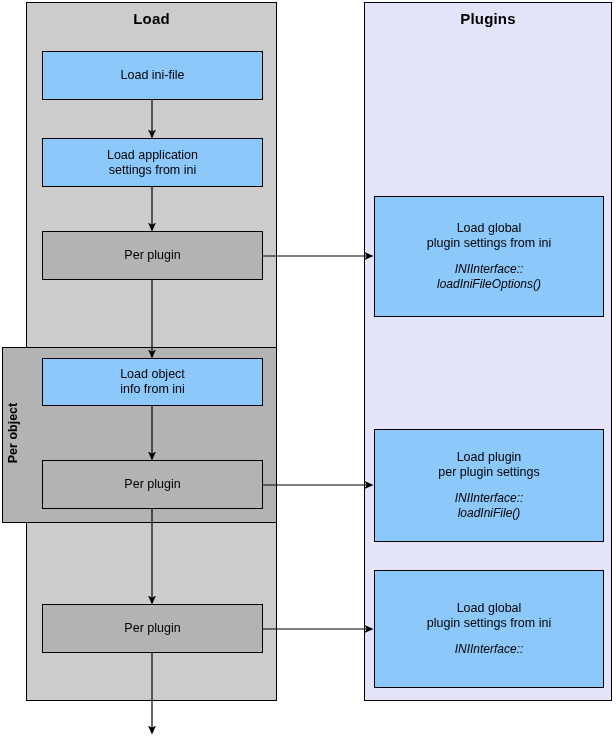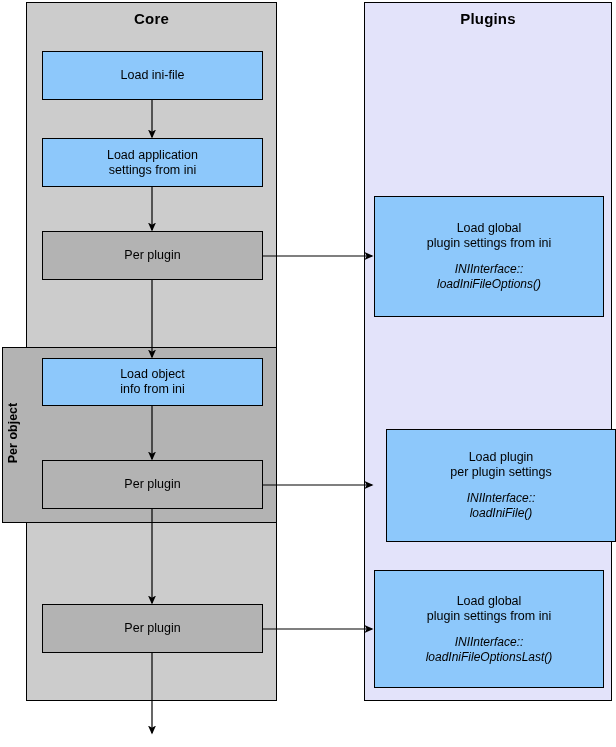--- a/index.html
+++ b/index.html
@@ -92,21 +92,21 @@
     height: 747px;
     pointer-events: none;
   }
 </style>
 </head>
 <body>
 
 <div id="diagram">
 
   <div class="panel" id="core-panel" style="left:26px; top:2px; width:251px; height:699px;">
-    <div class="panel-title">Core</div>
+    <div class="panel-title">Load</div>
   </div>
 
   <div class="panel" id="plugins-panel" style="left:364px; top:2px; width:248px; height:699px;">
     <div class="panel-title">Plugins</div>
   </div>
 
   <div id="per-object-group" style="left:2px; top:347px; width:275px; height:176px;">
     <div class="rot-label" style="left:-21px; top:78px; width:62px; text-align:center;">Per object</div>
   </div>
 
@@ -163,29 +163,28 @@
   </div>
 
   <div class="node blue" style="left:374px; top:196px; width:230px; height:121px;">
     <span class="line2">Load global</span>
     <span class="line2">plugin settings from ini</span>
     <span class="gap"></span>
     <span class="code">INIInterface::</span>
     <span class="code">loadIniFileOptions()</span>
   </div>
 
-  <div class="node blue" style="left:386px; top:429px; width:230px; height:113px;text-align:right;">
+  <div class="node blue" style="left:374px; top:429px; width:230px; height:113px;text-align:right;">
     <span class="line2">Load plugin</span>
     <span class="line2">per plugin settings</span>
     <span class="gap"></span>
     <span class="code">INIInterface::</span>
     <span class="code">loadIniFile()</span>
   </div>
 
   <div class="node blue" style="left:374px; top:570px; width:230px; height:118px;">
     <span class="line2">Load global</span>
     <span class="line2">plugin settings from ini</span>
     <span class="gap"></span>
     <span class="code">INIInterface::</span>
-    <span class="code">loadIniFileOptionsLast()</span>
   </div>
 
 </div>
 
 </body></html>

